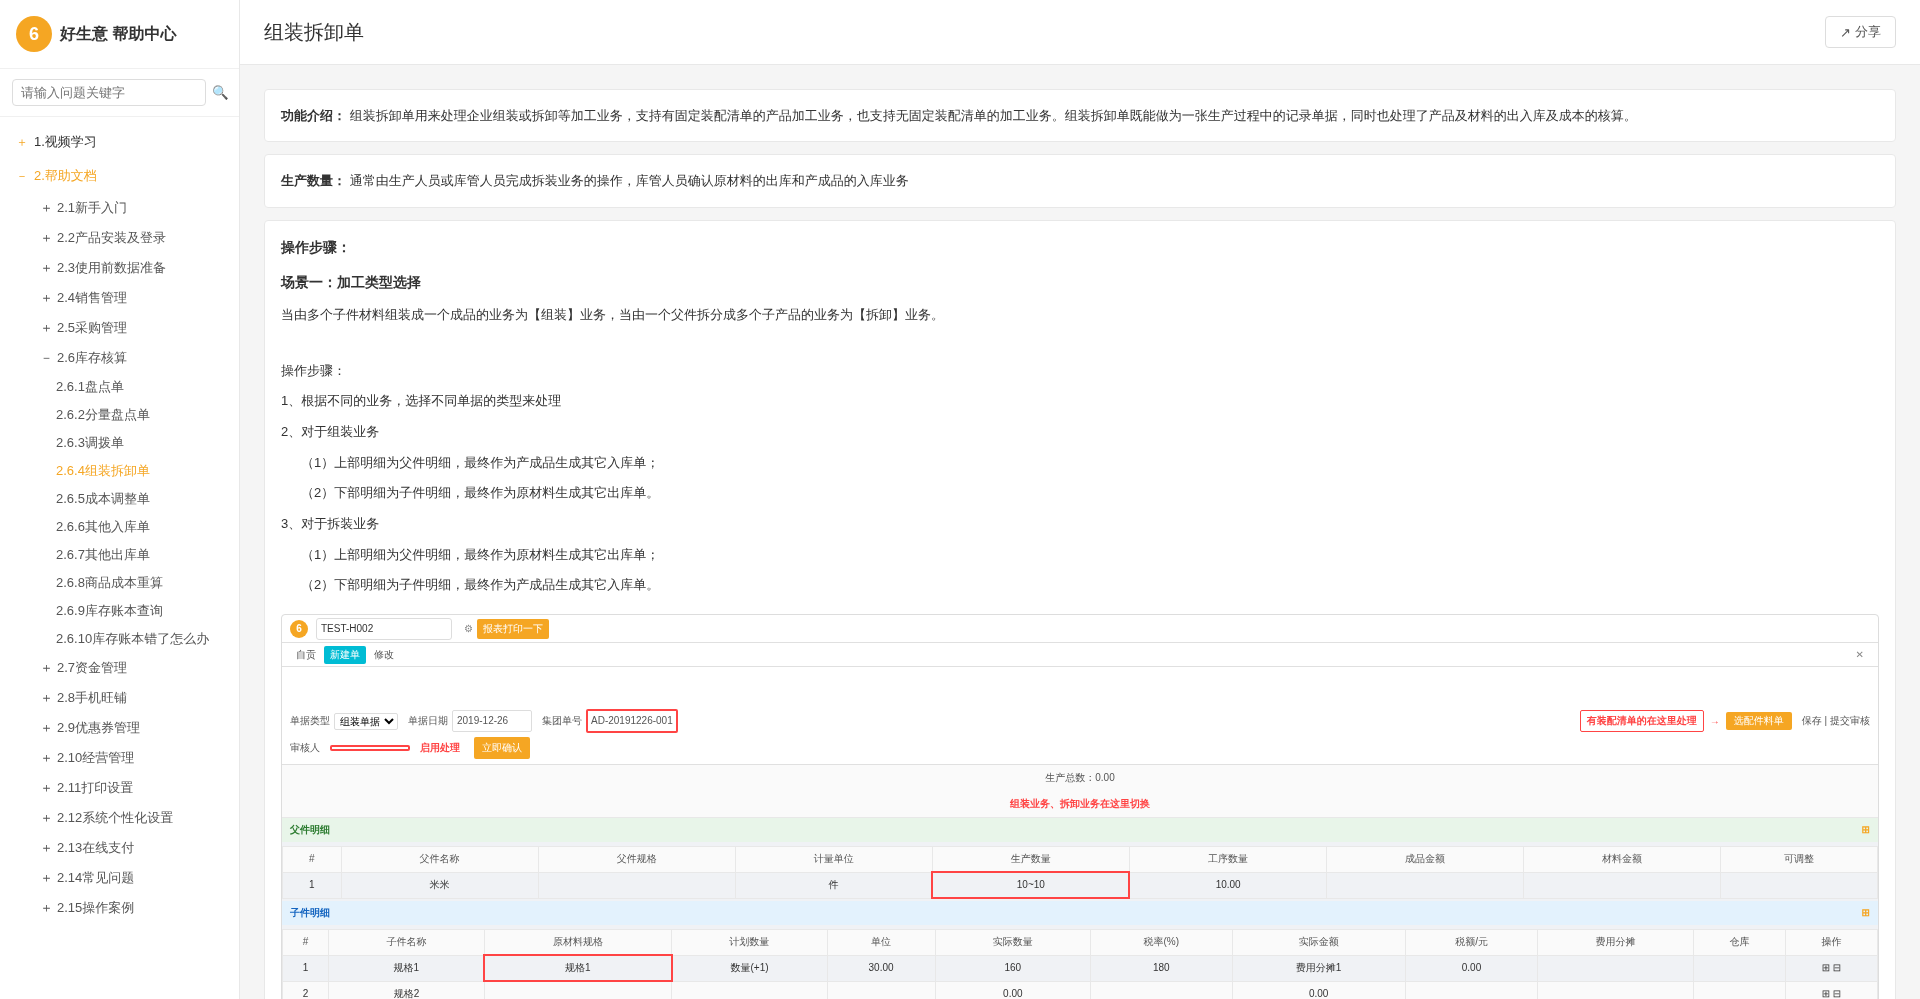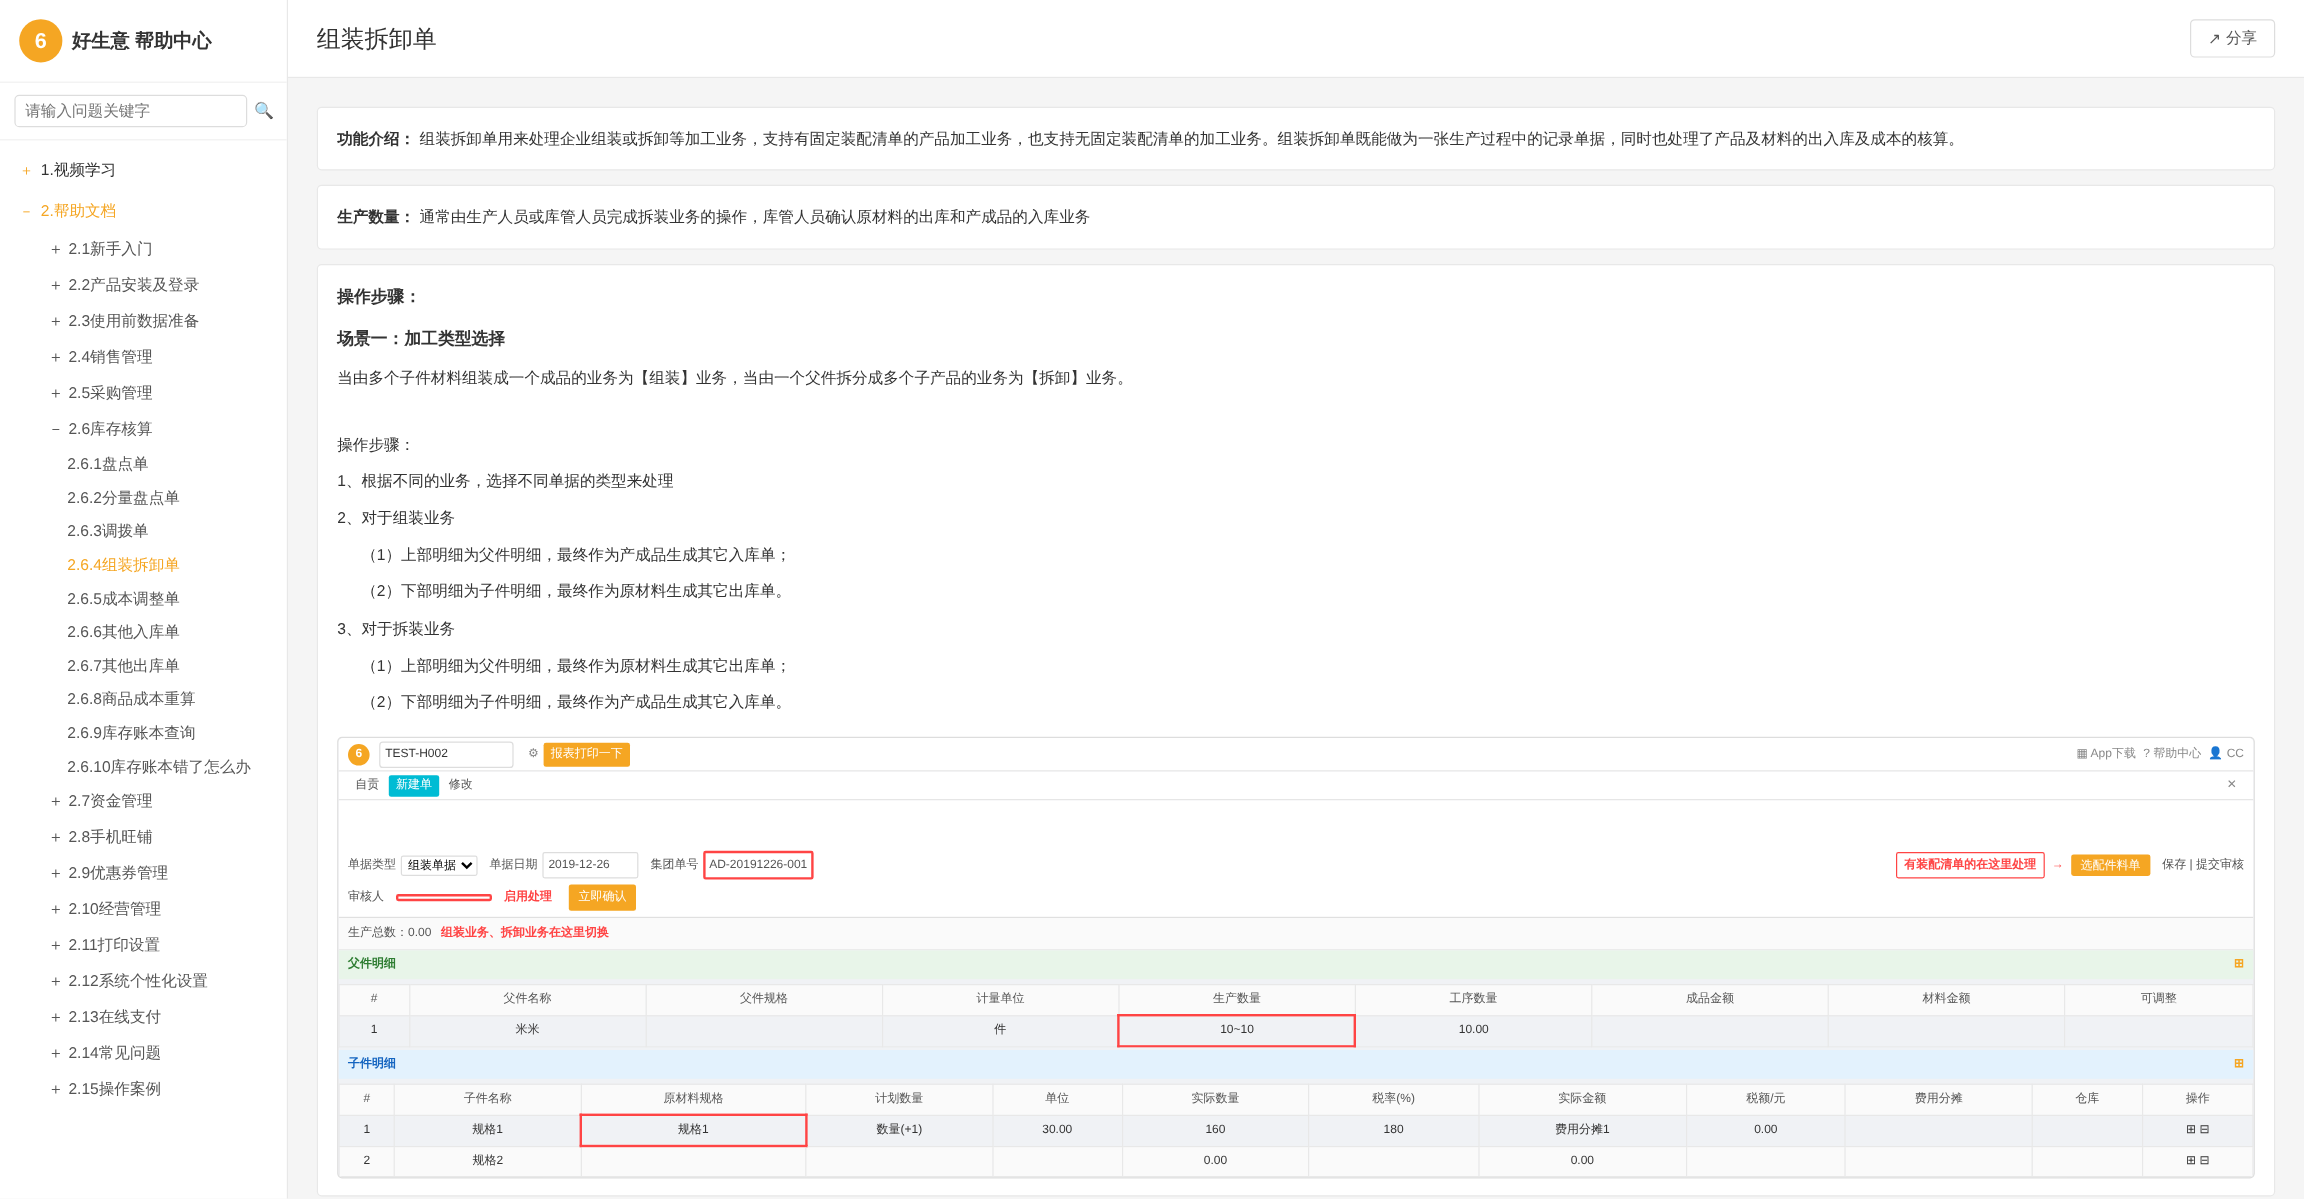--- a/index.html
+++ b/index.html
@@ -37,21 +37,21 @@
     .scenario-title { font-size: 14px; font-weight: 700; color: #333; margin-bottom: 8px; }
     .steps-content { font-size: 13px; color: #333; line-height: 1.9; }
     .steps-content p { margin-bottom: 6px; }
     .steps-content .indent1 { padding-left: 20px; }
     .screenshot-wrapper { margin-top: 16px; border: 1px solid #ddd; border-radius: 4px; overflow: hidden; background: #f0f0f0; }
 
     
     .mock-app { background: #f0f2f5; border-radius: 4px; overflow: hidden; font-size: 11px; }
     .mock-topbar { background: #fff; padding: 4px 8px; display: flex; align-items: center; gap: 8px; border-bottom: 1px solid #e0e0e0; height: 28px; }
     .mock-logo { width: 18px; height: 18px; background: #f5a623; border-radius: 50%; display: flex; align-items: center; justify-content: center; color: #fff; font-size: 10px; font-weight: bold; }
-    .mock-select { background: #fff; border: 1px solid #ddd; border-radius: 3px; padding: 1px 4px; font-size: 10px; color: #333; width: 112px; }
+    .mock-select { background: #fff; border: 1px solid #ddd; border-radius: 3px; padding: 1px 4px; font-size: 10px; color: #333; width: 136px; }
     .mock-menu-bar { background: #fff; padding: 3px 8px; display: flex; align-items: center; gap: 2px; border-bottom: 1px solid #e0e0e0; height: 24px; }
     .mock-menu-item { font-size: 10px; color: #555; padding: 0 6px; cursor: pointer; }
     .mock-menu-item.active { color: #fff; background: #00bcd4; border-radius: 2px; }
     .mock-field { display: flex; align-items: center; gap: 4px; font-size: 10px; color: #555; }
     .mock-input { border: 1px solid #ddd; border-radius: 2px; padding: 1px 4px; font-size: 10px; width: 80px; }
     .mock-highlight-box { border: 2px solid #ff4444; border-radius: 2px; padding: 1px 3px; font-size: 10px; background: #fff; }
     .mock-table { width: 100%; border-collapse: collapse; margin-top: 4px; font-size: 10px; }
     .mock-table th { background: #fafafa; border: 1px solid #e8e8e8; padding: 3px 4px; text-align: center; color: #555; font-weight: 500; }
     .mock-table td { border: 1px solid #e8e8e8; padding: 3px 4px; text-align: center; color: #333; }
     .mock-table tr:nth-child(even) td { background: #fafafa; }
@@ -201,25 +201,20 @@
 
       <div class="screenshot-wrapper">
         <div class="mock-app">
 
           <div class="mock-topbar">
             <div class="mock-logo">6</div>
             <div class="mock-select">TEST-H002</div>
             <div style="display:flex;align-items:center;gap:4px;margin-left:4px;">
               <span style="font-size:10px;color:#888;">⚙</span>
               <span style="background:#f5a623;color:#fff;padding:1px 6px;border-radius:2px;font-size:10px;cursor:pointer;">报表打印一下</span>
-            </div>
-            <div style="flex:1;display:flex;justify-content:flex-end;gap:6px;align-items:center;">
-              <span style="font-size:10px;color:#888;">▦ App下载</span>
-              <span style="font-size:10px;color:#888;">? 帮助中心</span>
-              <span style="font-size:10px;color:#888;">👤 CC</span>
             </div>
           </div>
 
           <div class="mock-menu-bar">
             <span class="mock-menu-item">自贡</span>
             <span class="mock-menu-item active">新建单</span>
             <span class="mock-menu-item">修改</span>
             <div style="flex:1"></div>
             <span style="font-size:10px;color:#888;margin-right:6px;">✕</span>
           </div>
@@ -251,21 +246,21 @@
             </div>
 
             <div style="display:flex;align-items:center;gap:10px;margin-top:4px;">
               <span style="font-size:10px;color:#555;">审核人</span>
               <span class="mock-input" style="border:2px solid #ff4444;"></span>
               <span style="color:#ff4444;font-size:10px;font-weight:600;">启用处理</span>
               <span style="margin-left:4px;background:#f5a623;color:#fff;border:none;border-radius:2px;padding:2px 8px;font-size:10px;">立即确认</span>
             </div>
           </div>
 
-          <div style="padding:4px 8px;background:#fafafa;border-bottom:1px solid #e8e8e8;display:flex;align-items:center;gap:8px;">
+          <div style="padding:4px 8px;background:#fafafa;border-bottom:1px solid #e8e8e8;display:flex;align-items:center;gap:8px;flex-direction:column;">
             <span style="font-size:10px;color:#555;">生产总数：0.00</span>
             <span style="color:#ff4444;font-size:10px;font-weight:600;font-family:Liberation Serif, serif;">组装业务、拆卸业务在这里切换</span>
           </div>
 
           <div style="background:#e8f5e9;padding:3px 8px;font-size:10px;color:#2e7d32;font-weight:600;display:flex;align-items:center;justify-content:space-between;">
             <span>父件明细</span>
             <span style="color:#f5a623;font-size:10px;cursor:pointer;">⊞</span>
           </div>
           <div style="overflow-x:auto;margin-bottom:2px;">
             <table class="mock-table" style="min-width:600px;">

